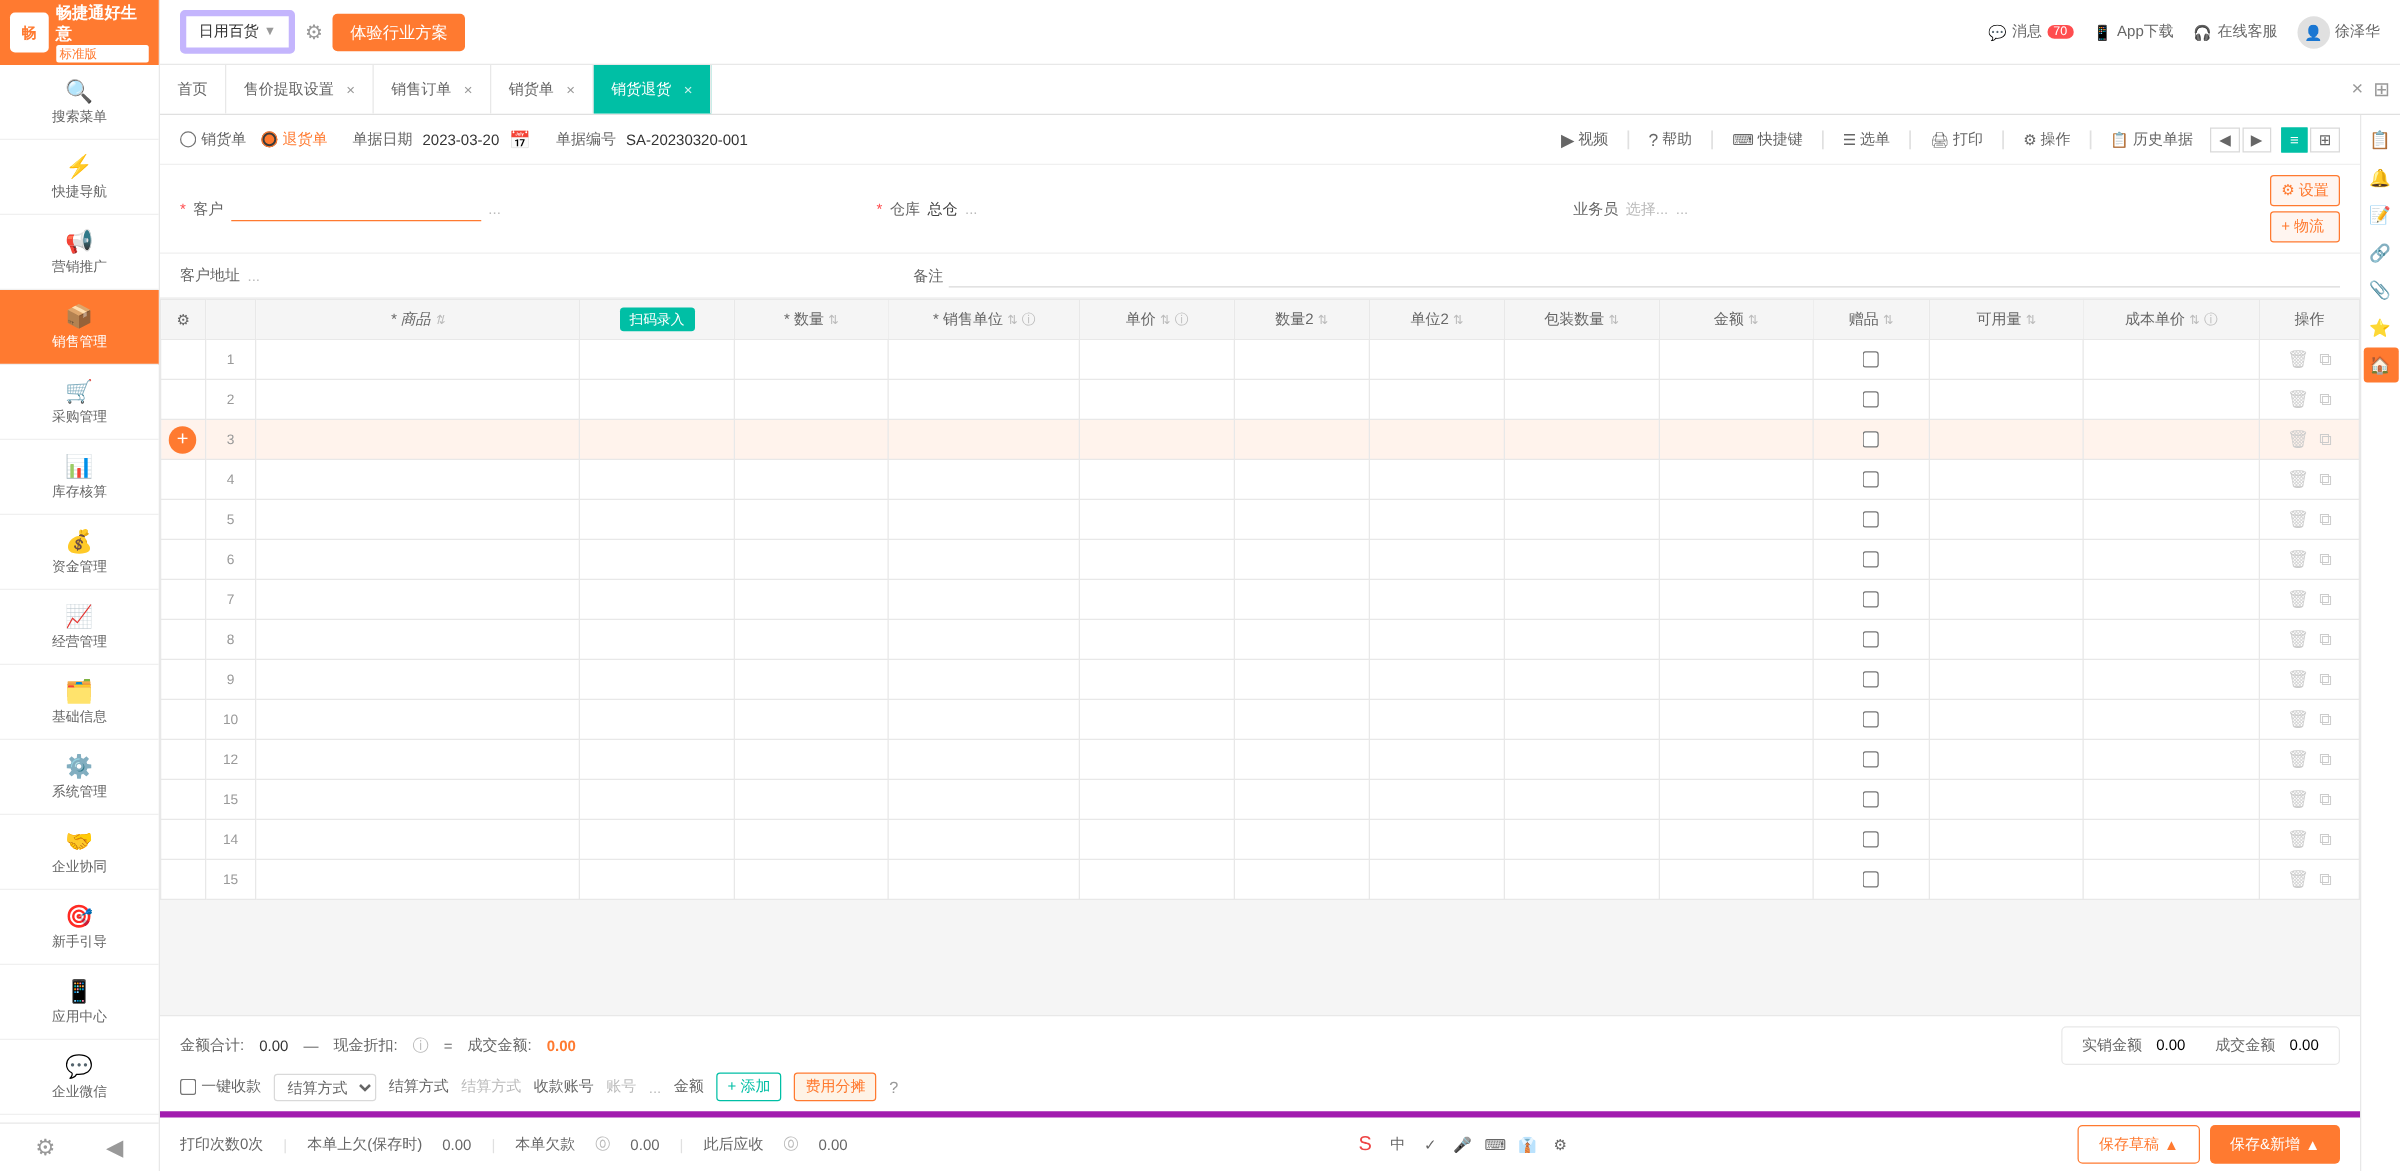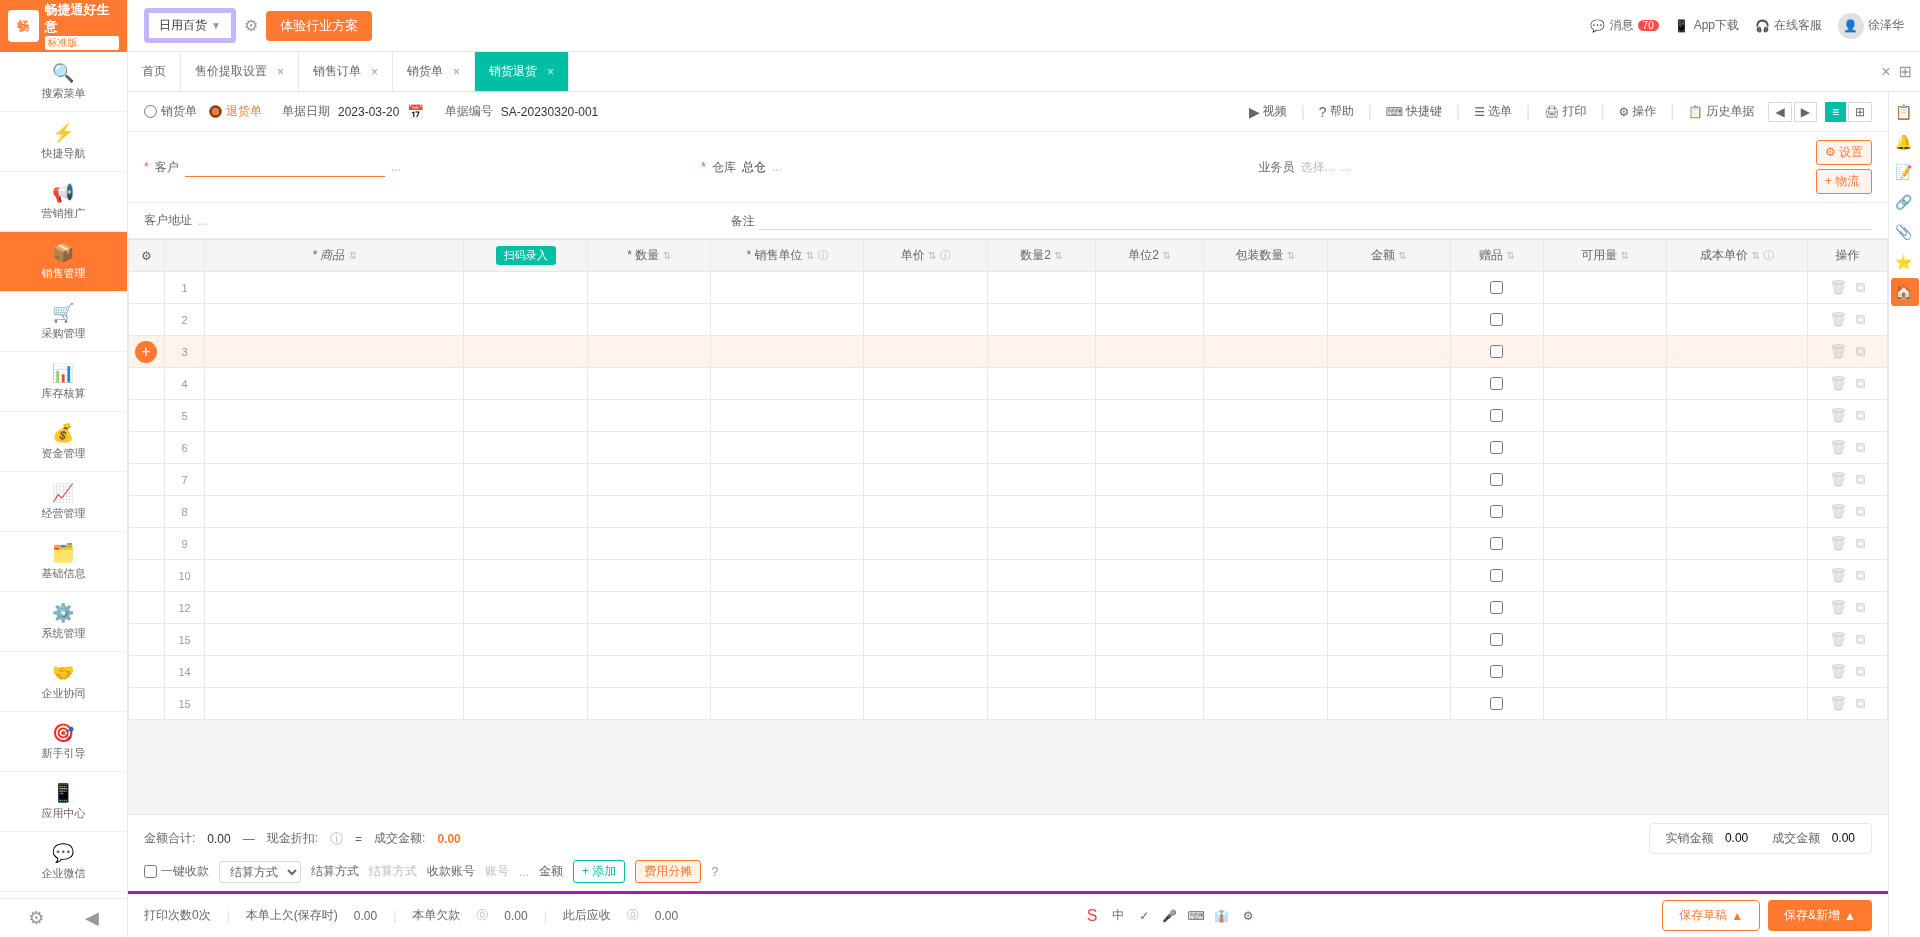--- a/index.html
+++ b/index.html
@@ -83,21 +83,21 @@
     .equals-sign { color: #666; }
     .deal-amount { color: #ff7a30; font-weight: bold; }
     .bottom-row2 { display: flex; align-items: center; gap: 10px; flex-wrap: wrap; }
     .checkbox-label { display: flex; align-items: center; gap: 4px; color: #666; cursor: pointer; }
     .select-inline { border: 1px solid #d9d9d9; border-radius: 3px; padding: 2px 6px; color: #666; background: #fff; cursor: pointer; }
     .add-btn-green { background: none; border: 1px solid #00bfa5; color: #00bfa5; border-radius: 3px; padding: 2px 8px; cursor: pointer; font-size: 12px; display: flex; align-items: center; gap: 3px; }
     .split-btn { background: #fef3e6; border: 1px solid #ff7a30; color: #ff7a30; border-radius: 3px; padding: 2px 8px; cursor: pointer; font-size: 12px; }
     .question-icon { color: #999; font-size: 13px; cursor: pointer; }
 
     
-    .status-bar { display: flex; align-items: center; justify-content: space-between; padding: 6px 16px; background: #fff; border-top: 3px solid #a21caf; }
+    .status-bar { display: flex; align-items: center; justify-content: space-between; padding: 6px 16px; background: #fff; border-top: 5px solid #a21caf; }
     .status-left { display: flex; align-items: center; gap: 16px; color: #666; font-size: 12px; }
     .status-center { display: flex; align-items: center; gap: 4px; }
     .status-center-item { width: 22px; height: 22px; display: flex; align-items: center; justify-content: center; cursor: pointer; }
     .status-right { display: flex; gap: 8px; }
     .btn-save-draft { background: #fff; border: 1px solid #ff7a30; color: #ff7a30; padding: 6px 16px; border-radius: 4px; cursor: pointer; font-size: 13px; display: flex; align-items: center; gap: 4px; }
     .btn-save-new { background: #ff7a30; border: none; color: #fff; padding: 6px 16px; border-radius: 4px; cursor: pointer; font-size: 13px; display: flex; align-items: center; gap: 4px; }
 
     
     .right-panel { width: 32px; background: #fff; border-left: 1px solid #e8e8e8; display: flex; flex-direction: column; align-items: center; padding: 6px 0; gap: 2px; }
     .right-panel-icon { width: 28px; height: 28px; display: flex; align-items: center; justify-content: center; color: #bbb; font-size: 14px; cursor: pointer; border-radius: 3px; }

